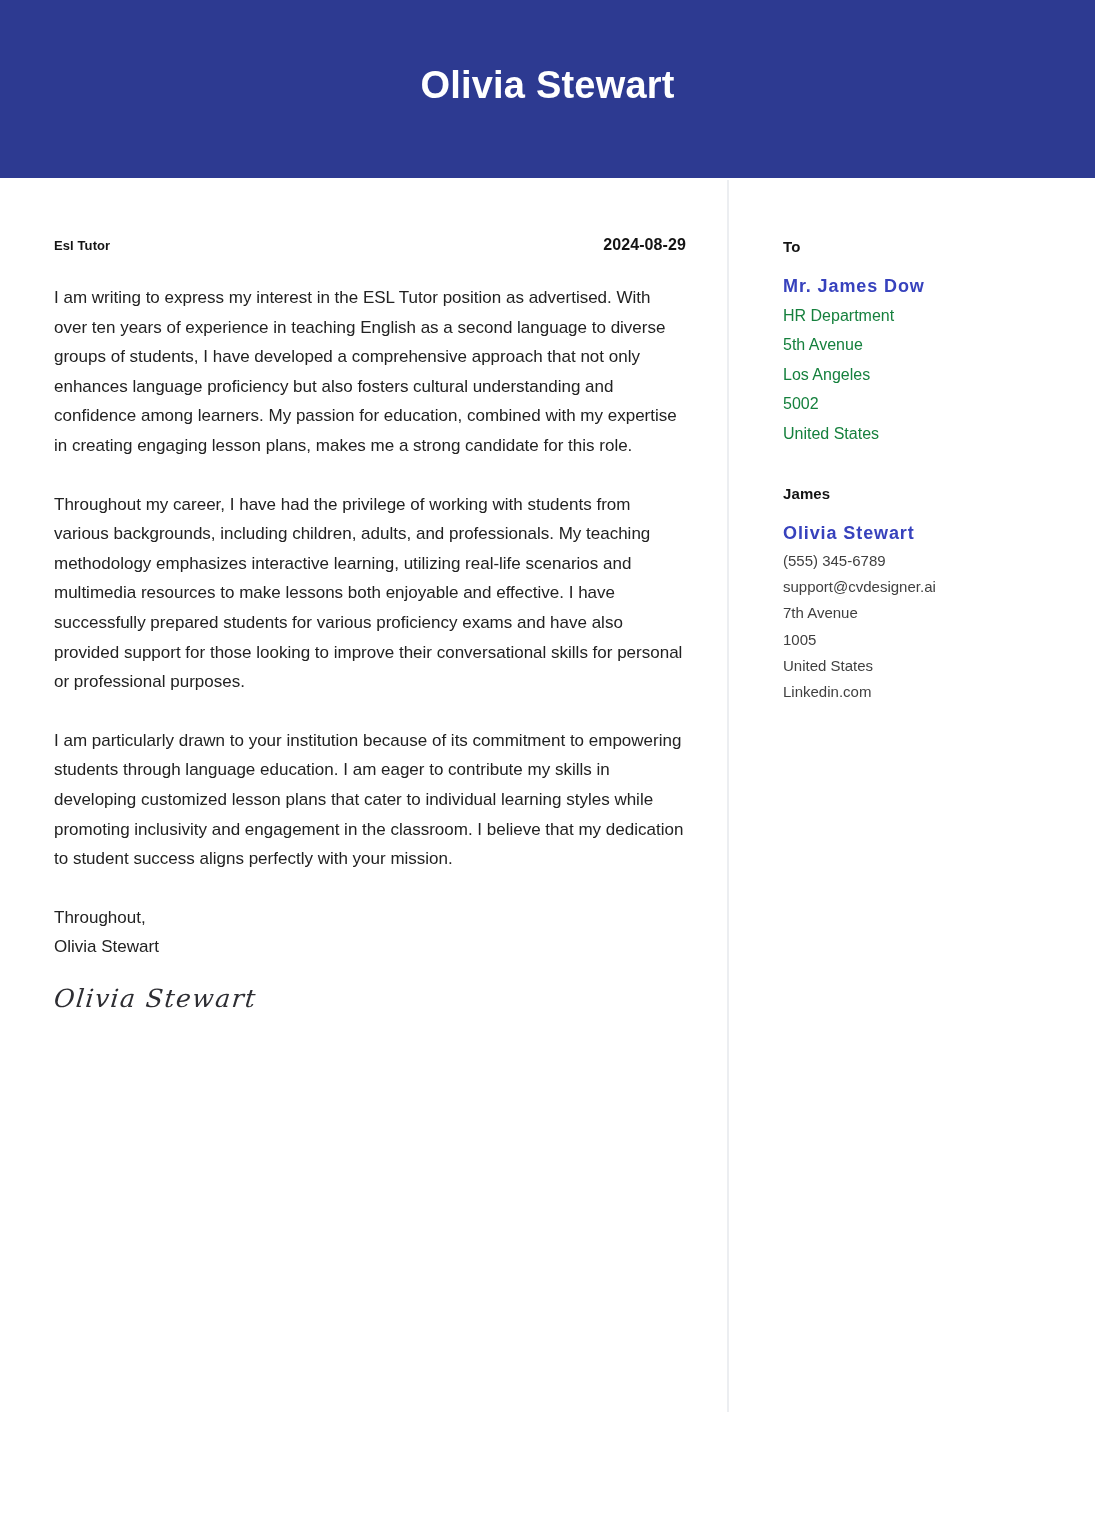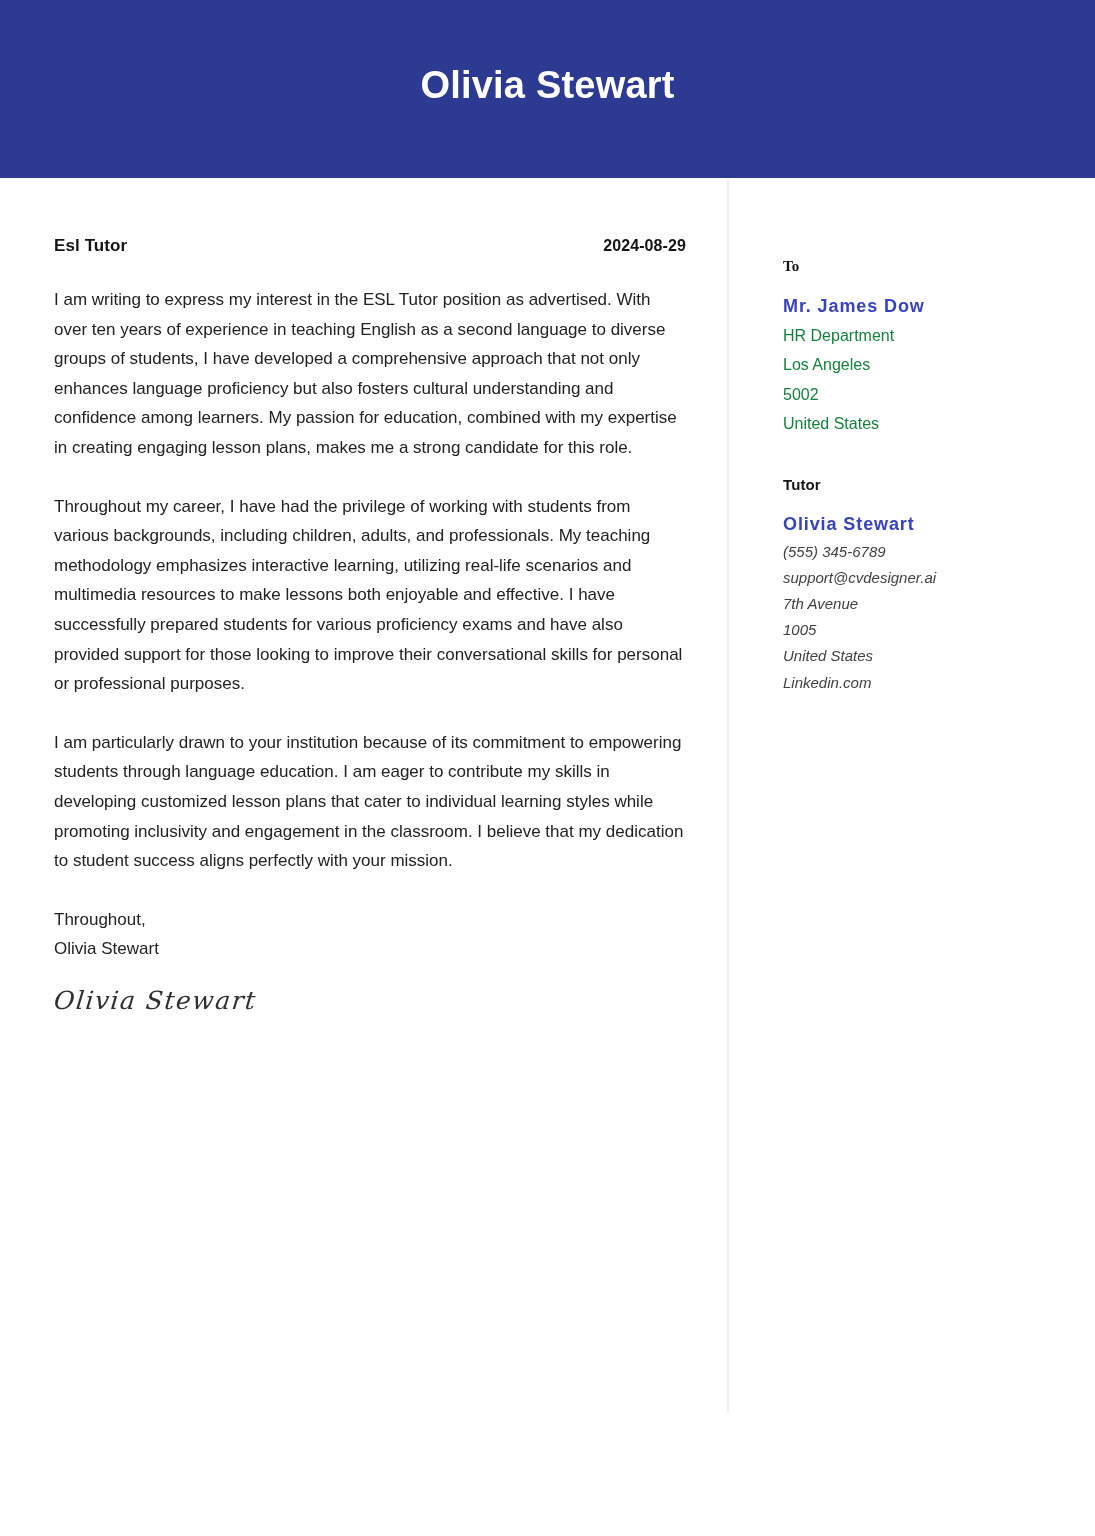--- a/index.html
+++ b/index.html
@@ -66,21 +66,21 @@
     width: 632px;
   }
 
   .meta-row {
     display: flex;
     justify-content: space-between;
     align-items: baseline;
     margin-top: 58px;
   }
   .job-title {
-    font-size: 17px;
+    font-size: 13px;
     font-weight: 700;
     color: #141414;
     letter-spacing: 0.1px;
   }
   .letter-date {
     font-size: 16px;
     font-weight: 700;
     color: #141414;
     letter-spacing: 0.1px;
   }
@@ -127,41 +127,40 @@
     left: 783px;
     top: 0;
     width: 280px;
   }
   .side-heading {
     font-size: 15px;
     font-weight: 700;
     color: #141414;
     letter-spacing: 0.1px;
   }
-  .side-heading.to-heading { margin-top: 80px; font-family: Liberation Serif, serif; }
+  .side-heading.to-heading { margin-top: 60px; }
   .side-heading.from-heading { margin-top: 37px; }
 
   .accent-name {
     font-size: 18px;
     font-weight: 700;
     color: #3742bd;
     letter-spacing: 0.9px;
     margin-top: 21px;
     margin-bottom: 4px;
   }
   .side-line {
     font-size: 16px;
     line-height: 29.4px;
     color: #15803d;
   }
   .side-line.compact {
     font-size: 15px;
     line-height: 26.2px;
     color: #3f3f3f;
-    font-style: italic;
   }
 </style>
 </head>
 <body>
 
 <div class="header-band">
   <div class="header-name">Olivia Stewart</div>
 </div>
 
 <div class="page-body">
@@ -186,25 +185,26 @@
     </div>
 
     <div class="signature">Olivia Stewart</div>
   </div>
 
   <div class="sidebar-col">
 
     <div class="side-heading to-heading">To</div>
     <div class="accent-name">Mr. James Dow</div>
     <div class="side-line">HR Department</div>
+    <div class="side-line">5th Avenue</div>
     <div class="side-line">Los Angeles</div>
     <div class="side-line">5002</div>
     <div class="side-line">United States</div>
 
-    <div class="side-heading from-heading">Tutor</div>
+    <div class="side-heading from-heading">James</div>
     <div class="accent-name">Olivia Stewart</div>
     <div class="side-line compact">(555) 345-6789</div>
     <div class="side-line compact">support@cvdesigner.ai</div>
     <div class="side-line compact">7th Avenue</div>
     <div class="side-line compact">1005</div>
     <div class="side-line compact">United States</div>
     <div class="side-line compact">Linkedin.com</div>
   </div>
 
 </div>

